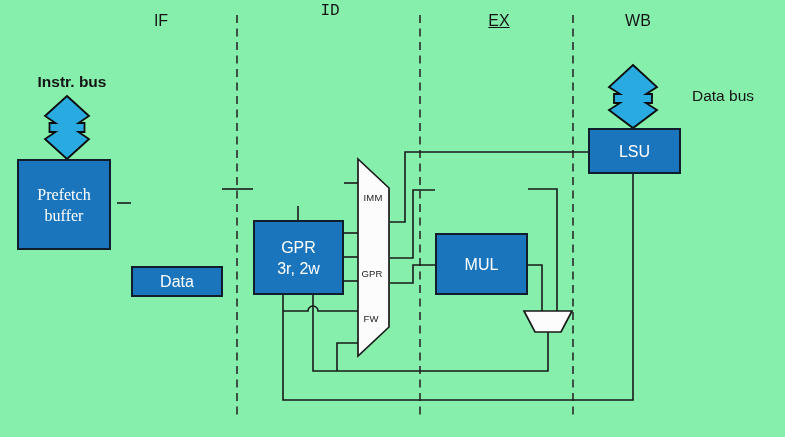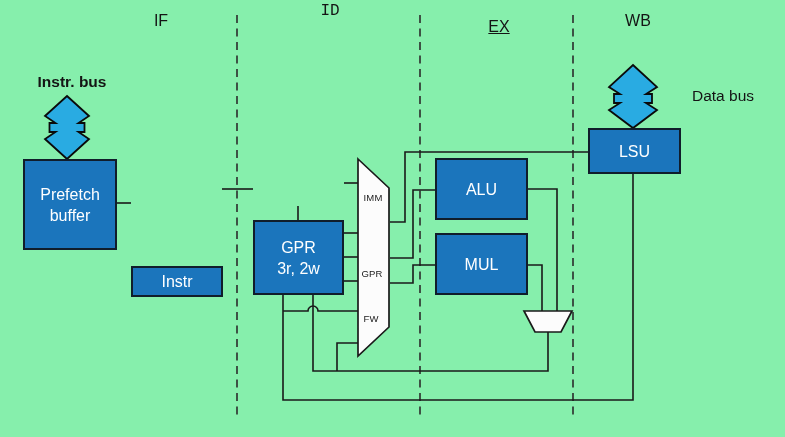--- a/index.html
+++ b/index.html
@@ -68,32 +68,31 @@
 
     <polygon points="524,311 572,311 561,332 535,332" fill="#FCFCFC" stroke="#1a1a1a" stroke-width="1.7"></polygon>
 
     <polygon points="67,96 89,116 78.5,123 84.5,123 84.5,132 78.5,132 89,139 67,159 45,139 55.5,132 49.5,132 49.5,123 55.5,123 45,116" fill="#29ABE2" stroke="#0a0a0a" stroke-width="1.8"></polygon>
 
     <polygon points="633,65 657,87 646,94 652,94 652,103 646,103 657,110 633,128 609,110 620,103 614,103 614,94 620,94 609,87" fill="#29ABE2" stroke="#0a0a0a" stroke-width="1.8"></polygon>
   </svg>
 
   <div class="lbl stage" style="left:161px;top:21px;">IF</div>
   <div class="lbl stage" style="left:330px;top:11px;font-family:Liberation Mono, monospace;">ID</div>
-  <div class="lbl stage" style="left:499px;top:27px;text-decoration:underline;">EX</div>
+  <div class="lbl stage" style="left:499px;top:21px;text-decoration:underline;">EX</div>
   <div class="lbl stage" style="left:638px;top:21px;">WB</div>
 
   <div class="lbl bus" style="left:72px;top:82px;font-weight:bold;">Instr. bus</div>
   <div class="lbl bus" style="left:723px;top:96px;">Data bus</div>
 
-  <div class="block" style="left:23px;top:159px;width:94px;height:91px;">Prefetch
+  <div class="block" style="left:17px;top:159px;width:94px;height:91px;font-family:Liberation Serif, serif;">Prefetch
 buffer</div>
-  <div class="block" style="left:131px;top:266px;width:92px;height:31px;">Instr</div>
+  <div class="block" style="left:131px;top:266px;width:92px;height:31px;">Data</div>
   <div class="block" style="left:253px;top:220px;width:91px;height:75px;">GPR
 3r, 2w</div>
-  <div class="block" style="left:435px;top:158px;width:93px;height:62px;">ALU</div>
   <div class="block" style="left:435px;top:233px;width:93px;height:62px;">MUL</div>
   <div class="block" style="left:588px;top:128px;width:93px;height:46px;">LSU</div>
 
   <div class="lbl port" style="left:373px;top:197px;">IMM</div>
   <div class="lbl port" style="left:372px;top:273px;">GPR</div>
   <div class="lbl port" style="left:371px;top:318px;">FW</div>
 
 </div>
 
 </body></html>

